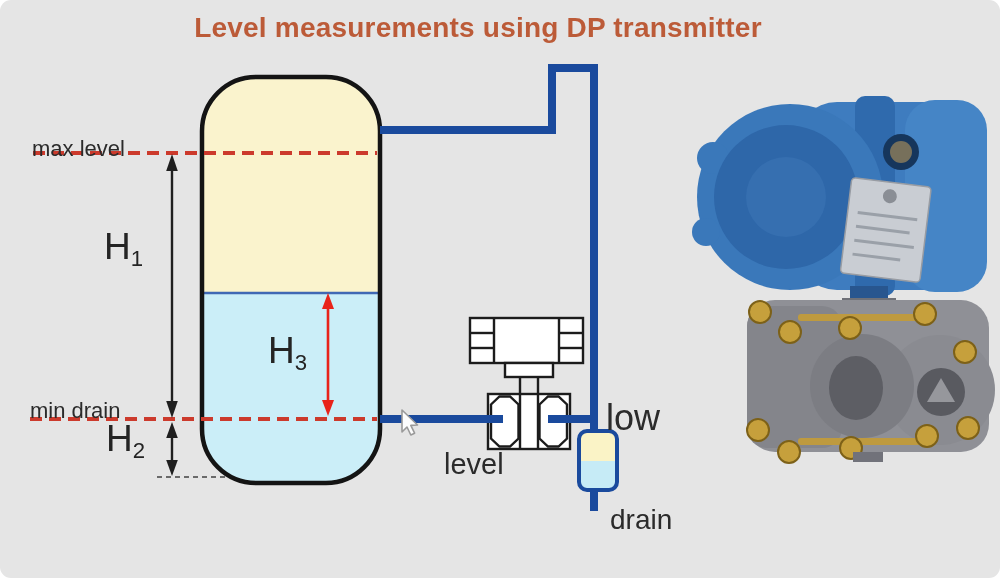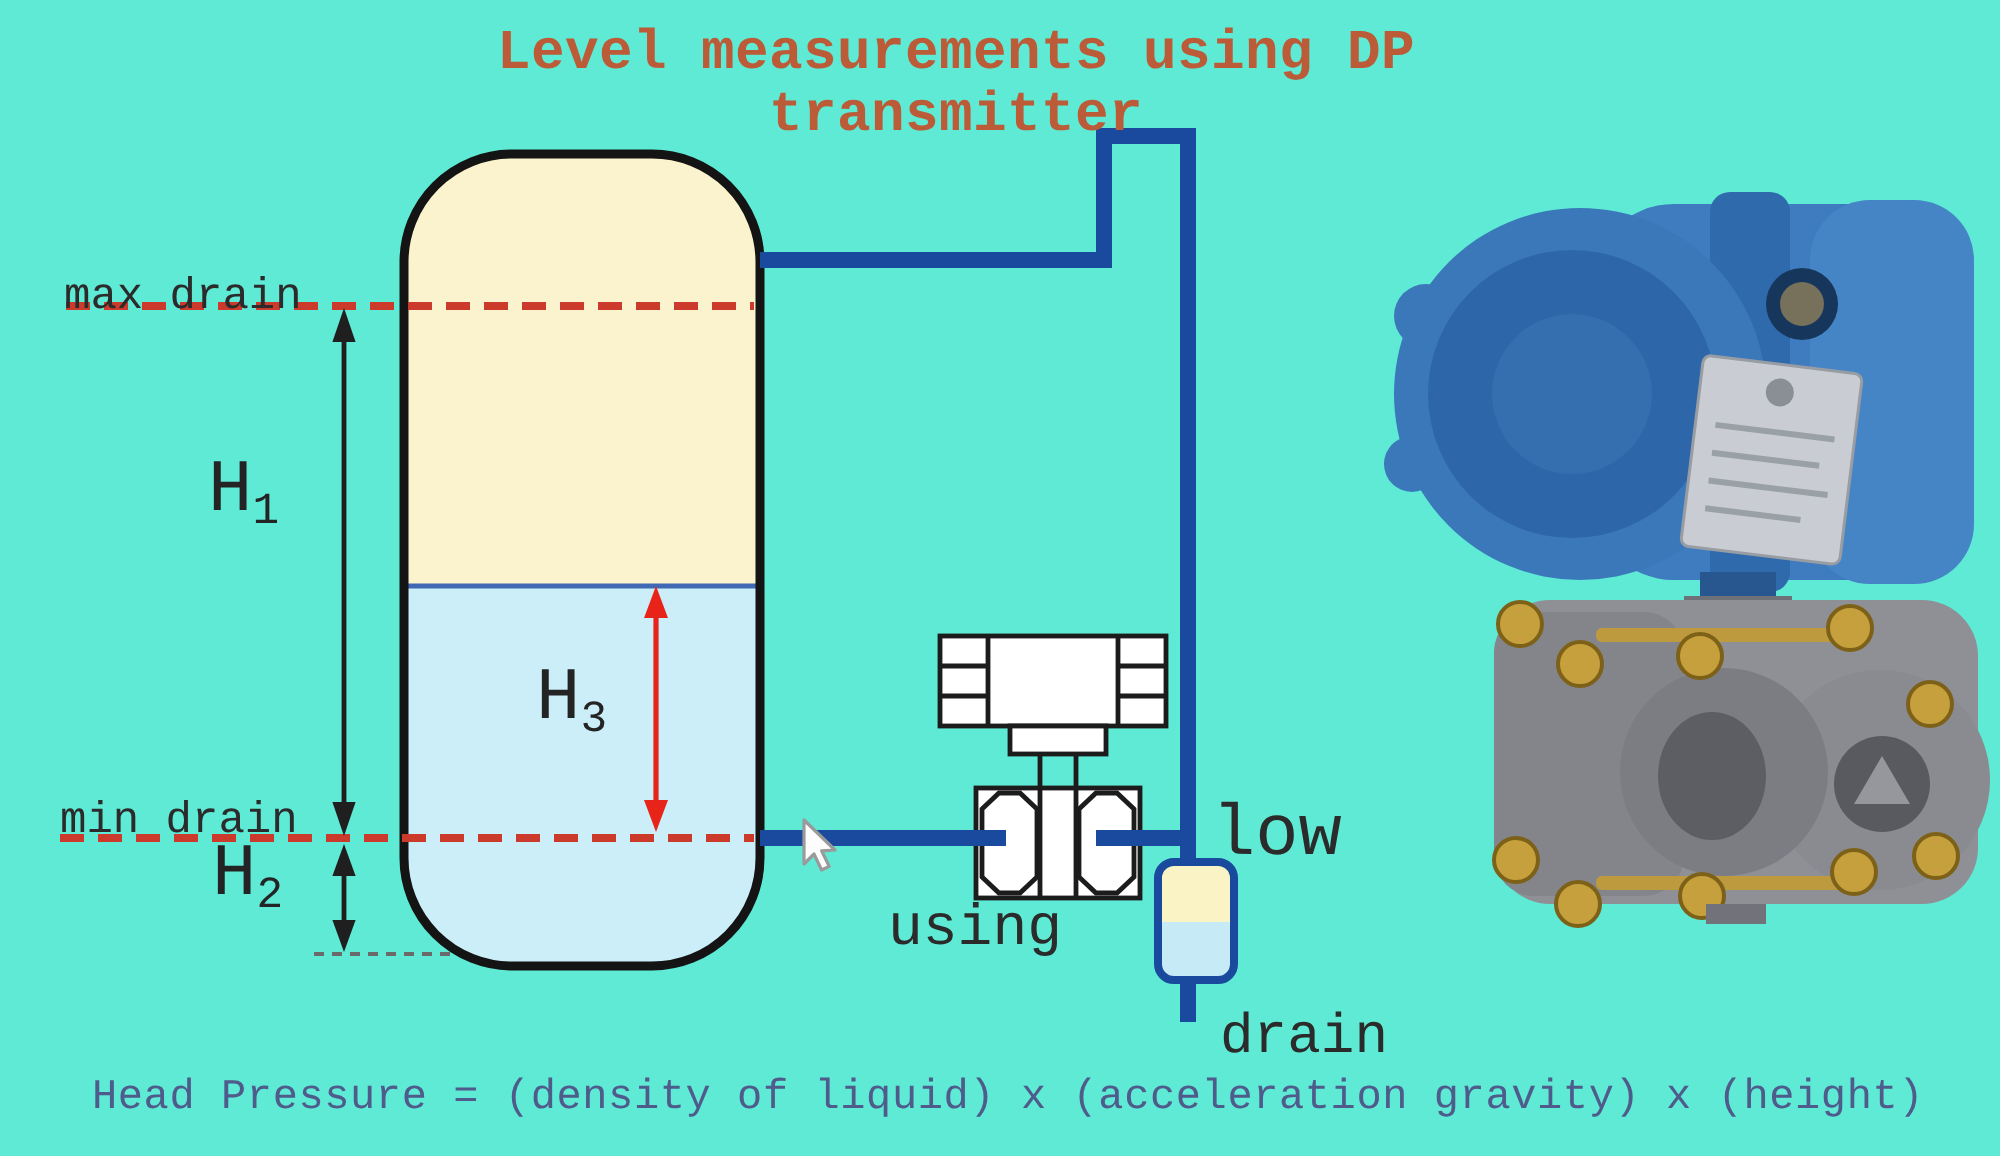--- a/index.html
+++ b/index.html
@@ -1,18 +1,18 @@
 <!DOCTYPE html>
 <html style="--title-text: #bc5b38; --formula-text: #4f5b8b; --label-text: #2b2b2b; --pipe-blue: #1a4a9d; --level-dash-red: #cc3a2c; --h3-arrow-red: #e8231a; --tank-vapor-fill: #faf3cd; --tank-liquid-fill: #cbeef8; --pot-vapor-fill: #faf3c6; --pot-liquid-fill: #c6ebf6; --outline-black: #1c1c1c; --transmitter-blue: #3e7cbf; --transmitter-gray: #8f9096; --bolt-gold: #c6a03c;"><head>
 <meta charset="utf-8">
 <style>
   html,body{margin:0;padding:0;background:#ffffff;}
   #page-root{
     position:relative;width:1000px;height:578px;overflow:hidden;
-    background:#5eead4;font-family:Liberation Mono, monospace;
+    background:#e5e5e5;font-family:Liberation Sans, sans-serif;border-radius:11px;
   }
   #diagram-svg{position:absolute;left:0;top:0;}
   .lbl{position:absolute;color:var(--label-text,#2b2b2b);line-height:1;white-space:nowrap;}
   #title{
     position:absolute;left:148px;top:12px;width:660px;text-align:center;
     font-size:28px;font-weight:bold;color:var(--title-text,#bc5b38);letter-spacing:.2px;
   }
   #formula{
     position:absolute;left:46px;top:538px;font-size:21px;
     color:var(--formula-text,#4f5b8b);letter-spacing:.3px;white-space:nowrap;
@@ -155,25 +155,24 @@
           <circle cx="927" cy="436" r="11"></circle>
         <circle cx="965" cy="352" r="11"></circle>
           <circle cx="968" cy="428" r="11"></circle>
       </g>
       <rect x="853" y="452" width="30" height="10" fill="#71727a"></rect>
     </g>
   </svg>
 
   <div id="title">Level measurements using DP transmitter</div>
 
-  <div id="max-level-label" class="lbl">max drain</div>
+  <div id="max-level-label" class="lbl">max level</div>
   <div id="min-level-label" class="lbl">min drain</div>
 
   <div id="h1-label" class="lbl hlabel"><span>H</span><span class="hsub">1</span></div>
   <div id="h2-label" class="lbl hlabel"><span>H</span><span class="hsub">2</span></div>
   <div id="h3-label" class="lbl hlabel"><span>H</span><span class="hsub">3</span></div>
 
-  <div id="high-label" class="lbl">using</div>
+  <div id="high-label" class="lbl">level</div>
   <div id="low-label" class="lbl">low</div>
   <div id="drain-label" class="lbl">drain</div>
 
-  <div id="formula">Head Pressure = (density of liquid) x (acceleration gravity) x (height)</div>
 </div>
 
 </body></html>

